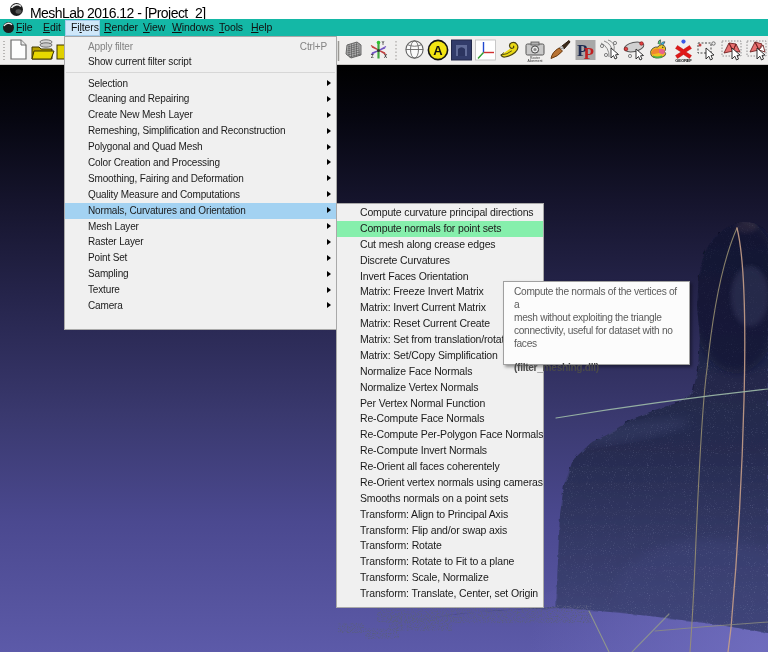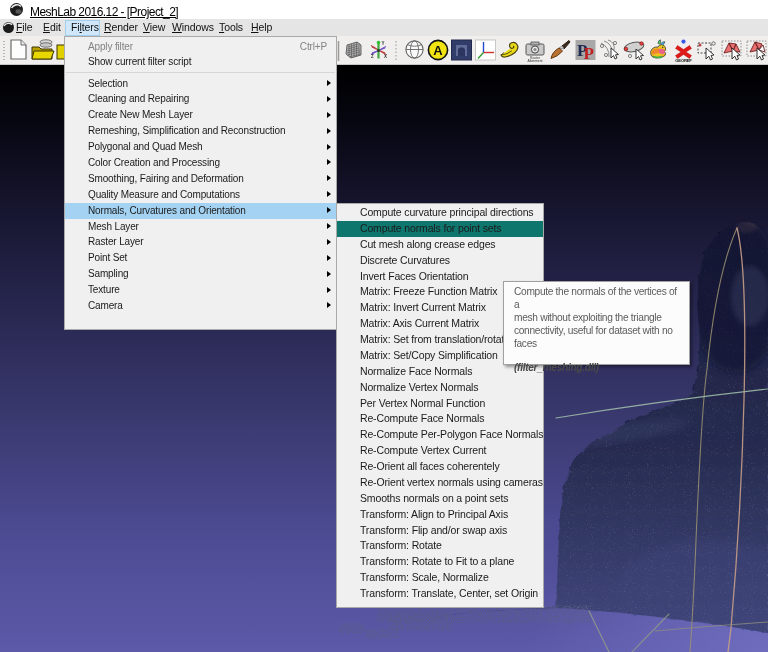--- a/index.html
+++ b/index.html
@@ -1,46 +1,46 @@
 <!DOCTYPE html>
 <html><head>
 <meta charset="utf-8">
 <style>
   html,body{margin:0;padding:0;}
   body{width:768px;height:652px;overflow:hidden;position:relative;
        font-family:"Liberation Sans",sans-serif;background:#fff;}
   .titlebar{position:absolute;left:0;top:0;width:768px;height:19px;background:#ffffff;}
-  .titlebar .txt{position:absolute;left:30px;top:5px;font-size:12px;letter-spacing:-0.55px;color:#000;text-decoration:underline;}
-  .menubar{position:absolute;left:0;top:19px;width:768px;height:17px;background:#e5e5e5;font-size:10.5px;letter-spacing:-0.1px;color:#111;}
+  .titlebar .txt{position:absolute;left:30px;top:5px;font-size:14px;letter-spacing:-0.55px;color:#000;}
+  .menubar{position:absolute;left:0;top:19px;width:768px;height:17px;background:#14b8a6;font-size:10.5px;letter-spacing:-0.1px;color:#111;}
   .menubar span.mi{position:absolute;top:1px;height:15px;line-height:15px;}
   .filtersbox{position:absolute;left:64.5px;top:0.5px;width:35px;height:16px;background:#cfe7f9;border:1px solid #a4cdec;box-sizing:border-box;}
   .toolbar{position:absolute;left:0;top:36px;width:768px;height:29px;background:#f0efee;border-bottom:1px solid #c9c7c5;box-sizing:border-box;}
   .viewport{position:absolute;left:0;top:65px;width:768px;height:587px;background:#000;}
   
   .menu{position:absolute;left:64px;top:36px;width:273px;height:294px;background:#f0f0f0;
         border:1px solid #a9a9a9;box-sizing:border-box;z-index:50;font-size:10px;letter-spacing:-0.15px;color:#1a1a1a;}
   .menu .row{position:relative;height:15.9px;line-height:15.9px;padding-left:23px;}
   .menu .row2{height:15.25px;line-height:15.25px;}
   .menu .dis{color:#838383;}
   .menu .acc{position:absolute;right:9px;top:0;color:#838383;}
   .menu .sep{height:6px;position:relative;}
   .menu .sep div{position:absolute;left:1px;right:1px;top:2.5px;height:1px;background:#d7d7d7;}
   .menu .hl{background:#a3d2f2;}
   .arr{position:absolute;right:5px;top:4.5px;width:0;height:0;border-left:4px solid #000;border-top:3.5px solid transparent;border-bottom:3.5px solid transparent;}
   
   .submenu{position:absolute;left:336px;top:203px;width:208px;height:405px;background:#f0f0f0;
         border:1px solid #a9a9a9;box-sizing:border-box;z-index:60;font-size:10.5px;letter-spacing:-0.15px;color:#1a1a1a;}
   .submenu .row{position:relative;height:15.88px;line-height:15.88px;padding-left:23px;white-space:nowrap;}
-  .submenu .hl{background:#0f766e;}
+  .submenu .hl{background:#86efac;}
   .submenu .pad{height:1px;}
   
   .tooltip{position:absolute;left:503px;top:256px;width:187px;height:84px;background:#fcfcfc;
         border:1px solid #a0a0a0;box-sizing:border-box;z-index:70;font-size:10.2px;letter-spacing:-0.32px;
         color:#5c5c5c;line-height:13px;padding:3px 10px;box-shadow:2px 2px 3px rgba(0,0,0,0.4);margin-top:25px;}
-  .tooltip .dll{font-weight:bold;font-style:italic;color:#4a4a4a;margin-top:11px;}
+  .tooltip .dll{font-weight:bold;color:#4a4a4a;margin-top:11px;}
   .ico{position:absolute;top:3px;}
 </style>
 </head>
 <body>
 
 <div class="viewport">
 <svg width="768" height="587" viewBox="0 65 768 587">
  <defs>
   <linearGradient id="bg" x1="0" y1="65" x2="0" y2="652" gradientUnits="userSpaceOnUse">
     <stop offset="0" stop-color="#000000"></stop>
@@ -341,31 +341,31 @@
   <div class="row">Camera<span class="arr"></span></div>
 </div>
 
 <div class="submenu">
   <div class="pad"></div>
   <div class="row">Compute curvature principal directions</div>
   <div class="row hl">Compute normals for point sets</div>
   <div class="row">Cut mesh along crease edges</div>
   <div class="row">Discrete Curvatures</div>
   <div class="row">Invert Faces Orientation</div>
-  <div class="row">Matrix: Freeze Function Matrix</div>
+  <div class="row">Matrix: Freeze Invert Matrix</div>
   <div class="row">Matrix: Invert Current Matrix</div>
-  <div class="row">Matrix: Axis Current Matrix</div>
+  <div class="row">Matrix: Reset Current Create</div>
   <div class="row">Matrix: Set from translation/rotation/scale</div>
   <div class="row">Matrix: Set/Copy Simplification</div>
   <div class="row">Normalize Face Normals</div>
   <div class="row">Normalize Vertex Normals</div>
   <div class="row">Per Vertex Normal Function</div>
   <div class="row">Re-Compute Face Normals</div>
   <div class="row">Re-Compute Per-Polygon Face Normals</div>
-  <div class="row">Re-Compute Vertex Current</div>
+  <div class="row">Re-Compute Invert Normals</div>
   <div class="row">Re-Orient all faces coherentely</div>
   <div class="row">Re-Orient vertex normals using cameras</div>
   <div class="row">Smooths normals on a point sets</div>
   <div class="row">Transform: Align to Principal Axis</div>
   <div class="row">Transform: Flip and/or swap axis</div>
   <div class="row">Transform: Rotate</div>
   <div class="row">Transform: Rotate to Fit to a plane</div>
   <div class="row">Transform: Scale, Normalize</div>
   <div class="row">Transform: Translate, Center, set Origin</div>
 </div>

